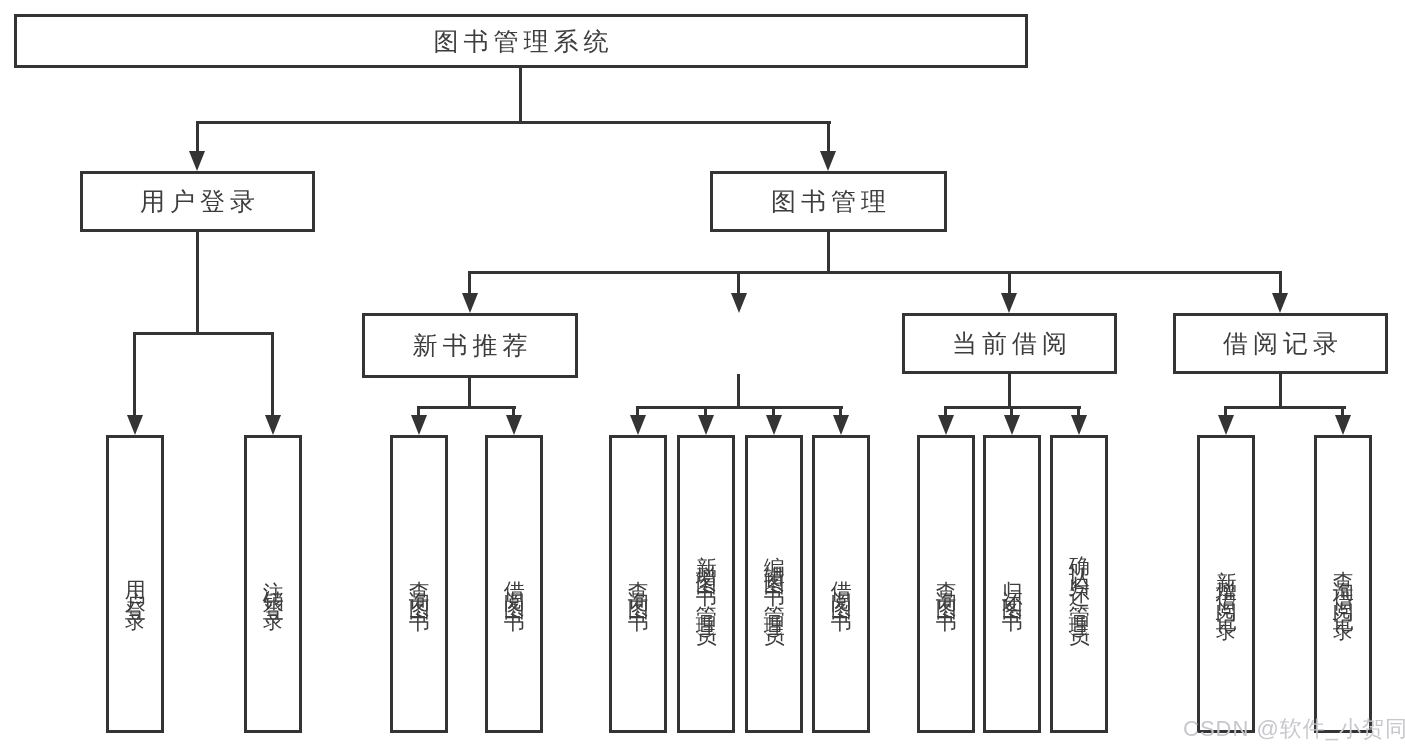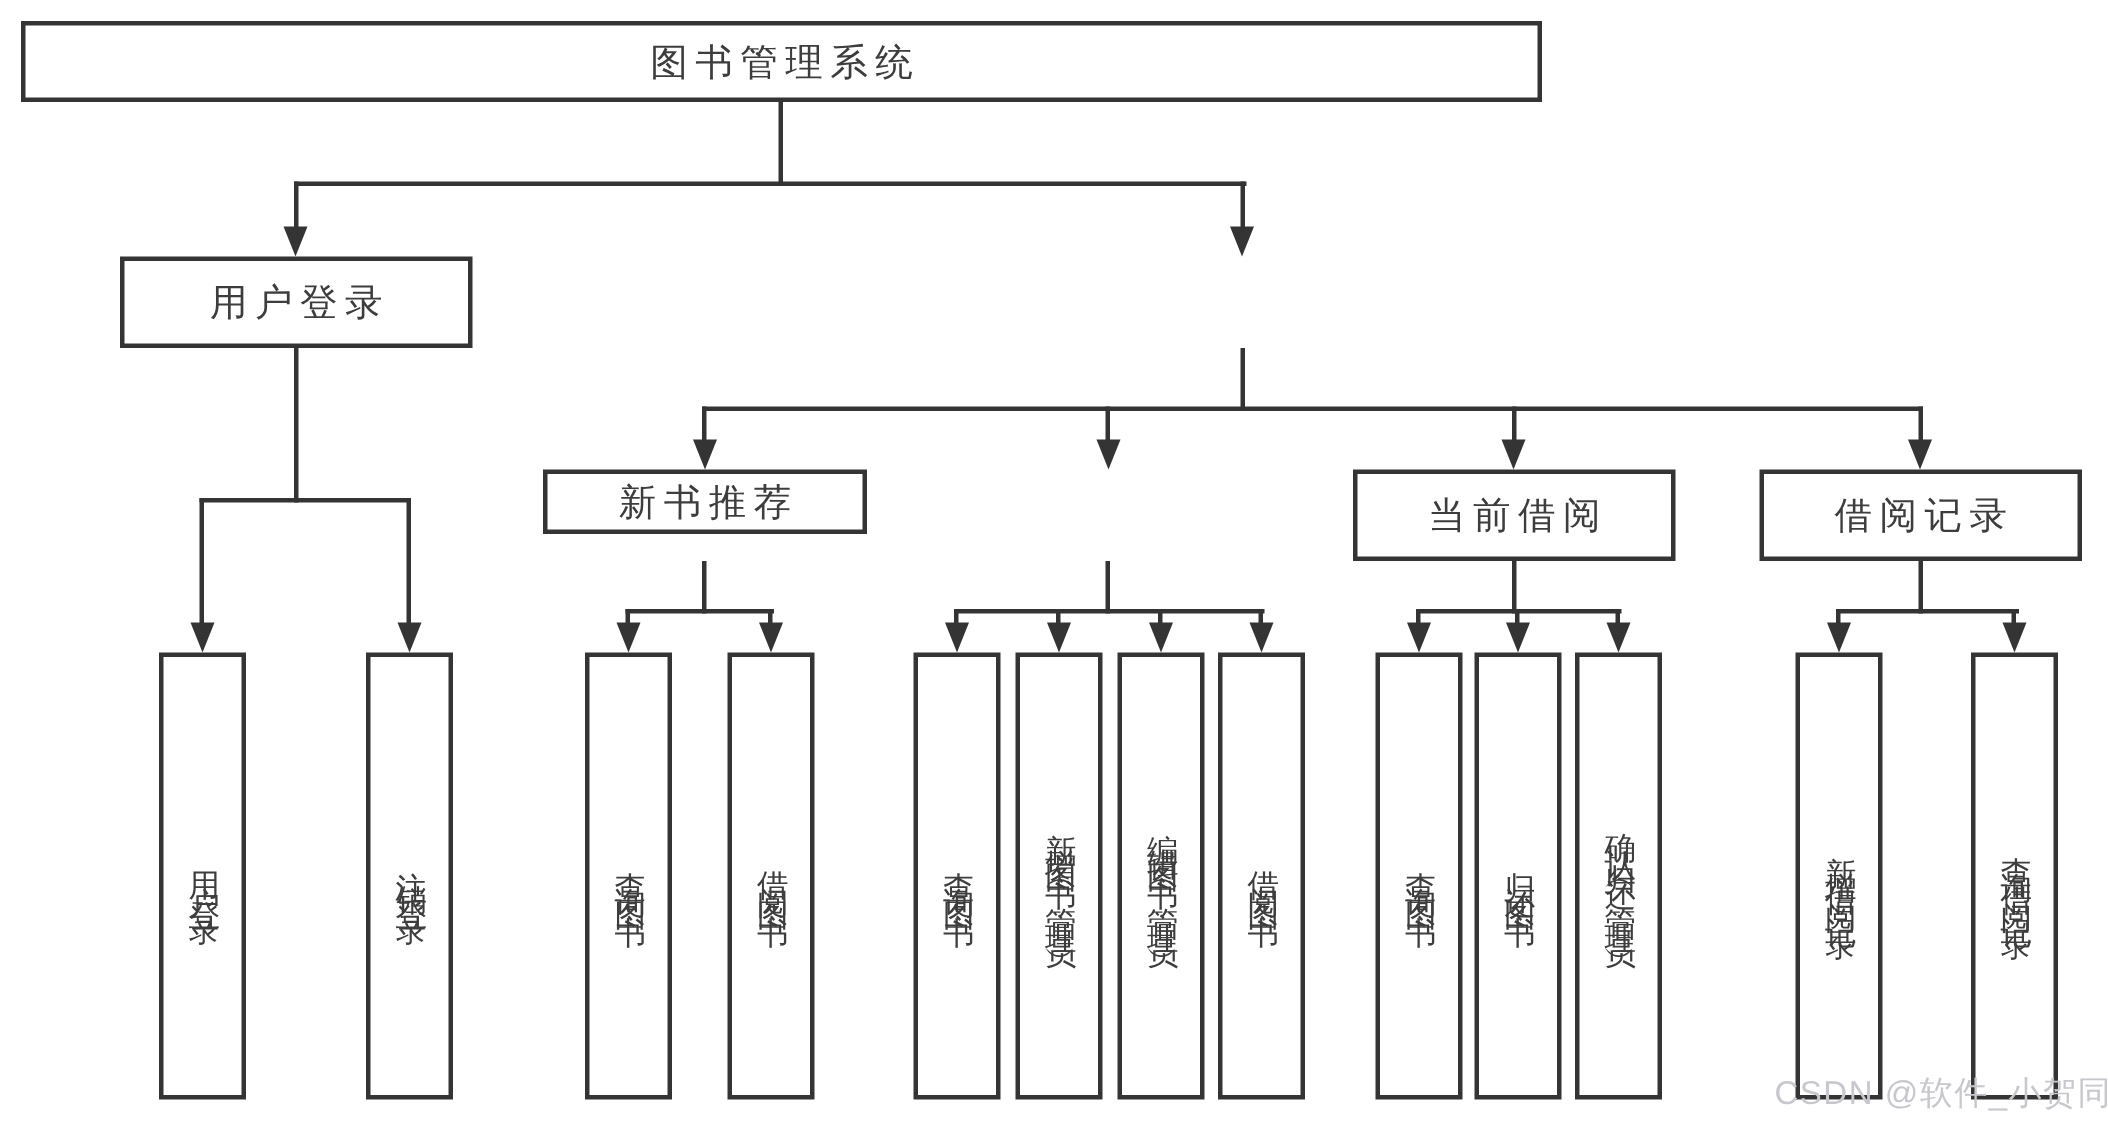--- a/index.html
+++ b/index.html
@@ -100,22 +100,23 @@
   <div class="line" style="left:1077px;top:406px;width:3px;height:18px"></div>
 
   <div class="line" style="left:1279px;top:374px;width:3px;height:35px"></div>
   <div class="line" style="left:1224px;top:406px;width:122px;height:3px"></div>
   <div class="line" style="left:1224px;top:406px;width:3px;height:18px"></div>
   <div class="line" style="left:1341px;top:406px;width:3px;height:18px"></div>
 
   <div class="node branch" style="left:14px;top:14px;width:1014px;height:54px">图书管理系统</div>
 
   <div class="node branch" style="left:80px;top:171px;width:235px;height:61px">用户登录</div>
+  <div class="node branch" style="left:710px;top:171px;width:237px;height:61px">图书管理</div>
 
-  <div class="node branch" style="left:362px;top:313px;width:216px;height:43px">新书推荐</div>
+  <div class="node branch" style="left:362px;top:313px;width:216px;height:65px">新书推荐</div>
   <div class="node branch" style="left:1173px;top:313px;width:215px;height:61px">借阅记录</div>
   <div class="node branch" style="left:902px;top:313px;width:215px;height:61px">当前借阅</div>
 
   <div class="node leaf" style="left:106px;top:435px;width:58px;height:298px">
     <span class="vtext">用户登录</span>
   </div>
   <div class="node leaf" style="left:244px;top:435px;width:58px;height:298px">
     <span class="vtext">注销登录</span>
   </div>
 

